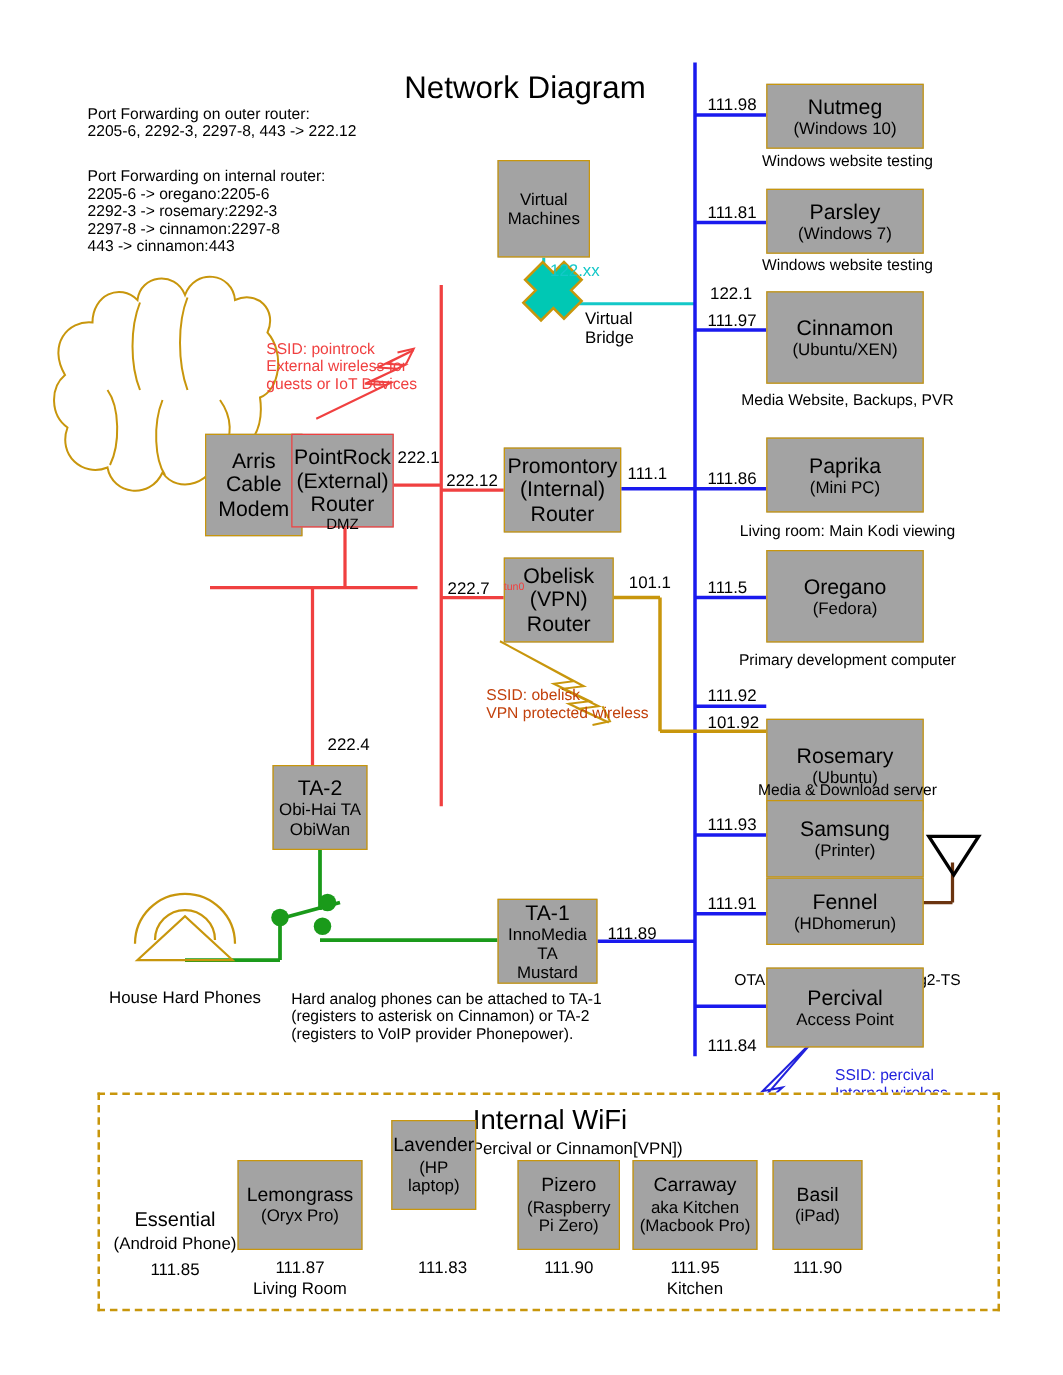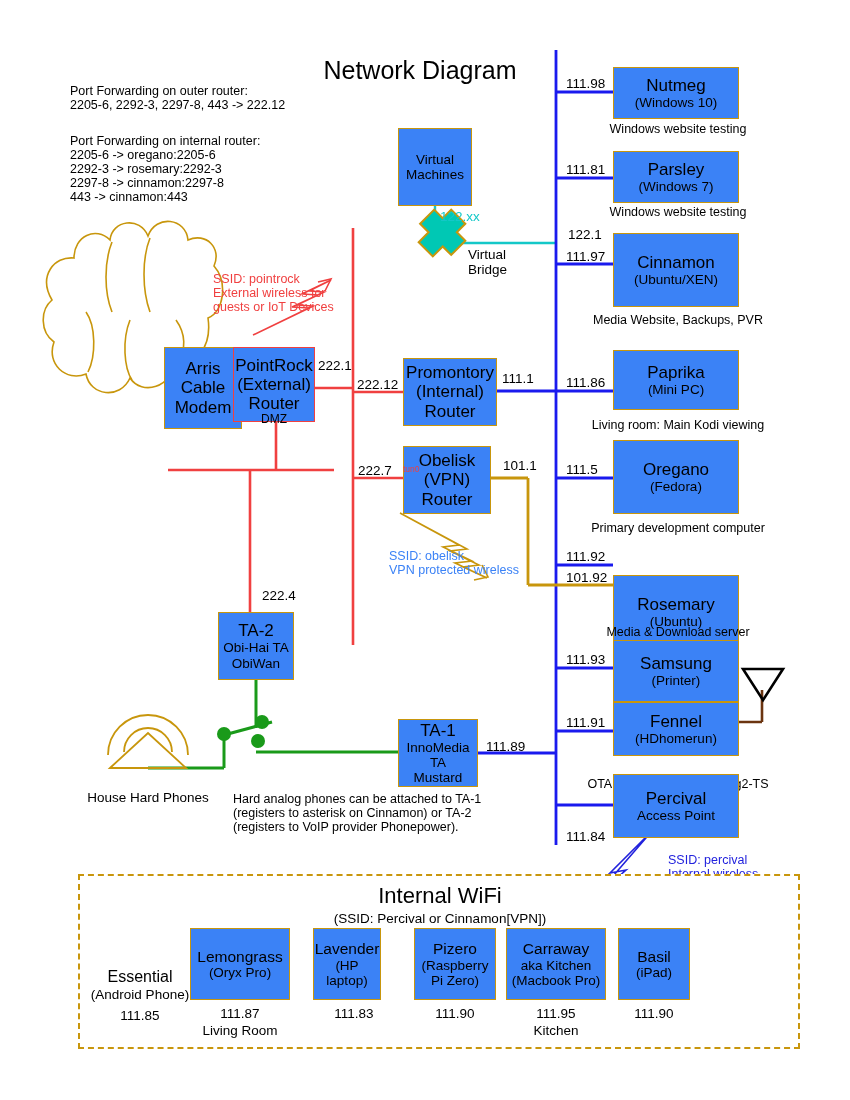--- a/index.html
+++ b/index.html
@@ -2,39 +2,39 @@
 <html><head>
 <meta charset="utf-8">
 <style>
   html,body{margin:0;padding:0;background:#fff;}
   body{width:850px;height:1100px;position:relative;overflow:hidden;
        font-family:"Liberation Sans","DejaVu Sans",sans-serif;color:#000;}
   #canvas{position:absolute;left:0;top:0;width:850px;height:1100px;}
   svg.layer{position:absolute;left:0;top:0;width:850px;height:1100px;pointer-events:none;}
 
   
-  .node{position:absolute;box-sizing:border-box;background:#3b82f6;
+  .node{position:absolute;box-sizing:border-box;background:#a3a3a3;
         display:flex;flex-direction:column;align-items:center;justify-content:center;
         text-align:center;line-height:1.12;}
   .node .nm{font-size:17px;}
   .node .sub{font-size:13.5px;}
   .gold{border:1.6px solid #c8960c;}
   .red{border:1.6px solid #f04040;}
 
   
   .txt{position:absolute;white-space:pre;}
   .t13{font-size:12.5px;}
   .t12{font-size:12px;}
   .t14{font-size:13.5px;}
   .ip{font-size:13.5px;}
   .cap{font-size:12.5px;text-align:center;}
   .title{font-size:25px;}
   .wifiTitle{font-size:22px;}
   .red-t{color:#f04040;}
-  .gold-t{color:#3b82f6;}
+  .gold-t{color:#c2410c;}
   .blue-t{color:#2222dd;}
   .cyan-t{color:#14c8c8;}
   .ctr{text-align:center;}
 
   .wifi-panel{position:absolute;left:78px;top:874px;width:722px;height:175px;
               border:2px dashed #c8960c;box-sizing:border-box;background:#fff;}
 </style>
 </head>
 <body>
 
@@ -313,21 +313,21 @@
   <div class="txt ctr t14" style="left:90px;top:1008px;width:100px;">111.85</div>
 
   <div class="node gold" style="left:190px;top:928px;width:100px;height:72px;">
     <div style="font-size:15.5px;">Lemongrass</div>
     <div class="sub">(Oryx Pro)</div>
     <div class="sub"></div>
   </div>
   <div class="txt ctr t14" style="left:190px;top:1006px;width:100px;">111.87</div>
   <div class="txt ctr t14" style="left:190px;top:1023px;width:100px;">Living Room</div>
 
-  <div class="node gold" style="left:313px;top:928px;width:68px;height:72px;">
+  <div class="node gold" style="left:313px;top:896px;width:68px;height:72px;">
     <div style="font-size:15.5px;">Lavender</div>
     <div class="sub">(HP laptop)</div>
     <div class="sub"></div>
   </div>
   <div class="txt ctr t14" style="left:313px;top:1006px;width:82px;">111.83</div>
 
   <div class="node gold" style="left:414px;top:928px;width:82px;height:72px;">
     <div style="font-size:15.5px;">Pizero</div>
     <div class="sub">(Raspberry</div>
     <div class="sub">Pi Zero)</div>

